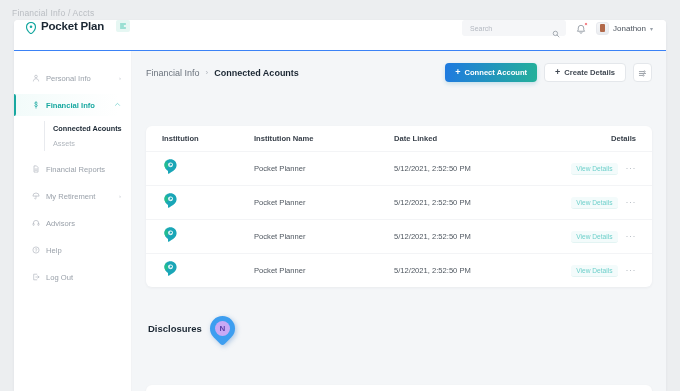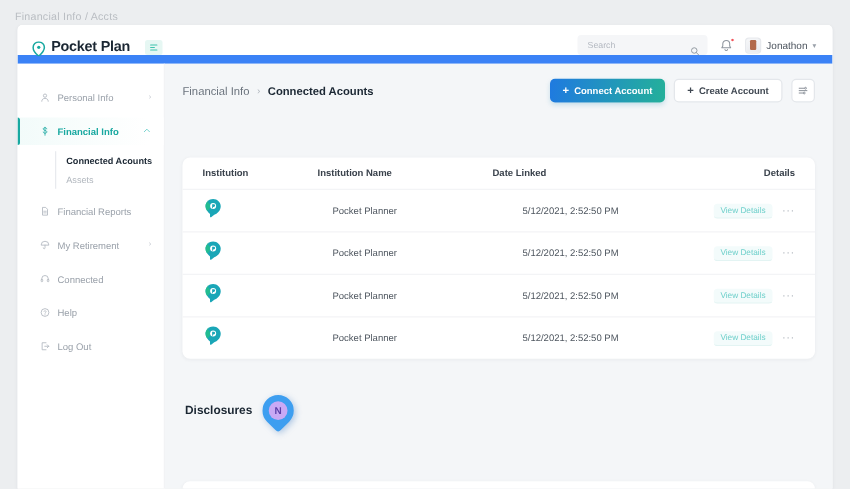--- a/index.html
+++ b/index.html
@@ -25,22 +25,22 @@
     border-radius: 4px 4px 0 0;
     overflow: hidden;
     display: flex; flex-direction: column;
     box-shadow: 0 1px 3px rgba(30,40,60,.06);
   }
 
   
   .topbar {
     height: 31px; flex: 0 0 31px;
     background: #fff;
-    display: flex; align-items: flex-end;
-    border-bottom: 7px solid #3b82f6;
+    display: flex; align-items: flex-start;
+    border-bottom: 1px solid #3b82f6;
   }
   .brand { width: 118px; display: flex; align-items: center; gap: 4px; padding-left: 11px; }
   .brand-mark { width: 12px; height: 12px; flex: 0 0 12px; }
   .brand-name { font-size: 11.5px; font-weight: 700; color: #1b2733; letter-spacing: -.2px; }
   .collapse-btn {
     width: 14px; height: 12px; margin-left: 8px;
     background: #e6f7f3; border-radius: 2px;
     display: flex; align-items: center; justify-content: center;
   }
   .topbar-right { margin-left: auto; display: flex; align-items: center; gap: 9px; padding-right: 13px; }
@@ -128,21 +128,21 @@
 
   
   .card { background: #fff; border-radius: 6px; box-shadow: 0 1px 3px rgba(30,40,60,.05); margin-top: 44px; }
   .table { width: 100%; }
   .thead {
     display: flex; align-items: center; height: 25px;
     padding: 0 16px; font-size: 7.6px; color: #39414b; font-weight: 600;
   }
   .trow {
     display: flex; align-items: center; height: 34px;
-    padding: 0 16px; border-top: 1px solid #f3f4f6; gap: 12px;
+    padding: 0 16px; border-top: 1px solid #f3f4f6;
   }
   .c-inst { width: 92px; flex: 0 0 92px; }
   .c-name { width: 140px; flex: 0 0 140px; }
   .c-date { flex: 1; }
   .c-det { width: 84px; flex: 0 0 84px; display: flex; align-items: center; justify-content: flex-end; gap: 8px; }
   .cell-text { font-size: 7.6px; color: #4e565f; }
   .inst-logo { width: 17px; height: 17px; }
   .view-details {
     font-size: 6.6px; color: #6fd0cb; background: #f3fbfb;
     padding: 2px 5px; border-radius: 3px; border-bottom: 1px solid #e3f4f3;
@@ -284,21 +284,21 @@
         </div>
 
         <div class="nav-item">
           <span class="nav-ico">
             <svg viewBox="0 0 16 16" width="8" height="8">
               <path d="M2.8 9.5V8a5.2 5.2 0 0110.4 0v1.5" fill="none" stroke="#aeb4bc" stroke-width="1.3" stroke-linecap="round"></path>
               <rect x="1.8" y="8.8" width="2.6" height="4" rx="1.2" fill="none" stroke="#aeb4bc" stroke-width="1.2"></rect>
               <rect x="11.6" y="8.8" width="2.6" height="4" rx="1.2" fill="none" stroke="#aeb4bc" stroke-width="1.2"></rect>
             </svg>
           </span>
-          <span>Connected</span>
+          <span>Advisors</span>
         </div>
 
         <div class="nav-item">
           <span class="nav-ico">
             <svg viewBox="0 0 16 16" width="8" height="8">
               <circle cx="8" cy="8" r="6.2" fill="none" stroke="#aeb4bc" stroke-width="1.3"></circle>
               <path d="M6.4 6.2a1.7 1.7 0 013.3.5c0 1.2-1.7 1.3-1.7 2.6" fill="none" stroke="#aeb4bc" stroke-width="1.2" stroke-linecap="round"></path>
               <circle cx="8" cy="11.4" r=".8" fill="#aeb4bc"></circle>
             </svg>
           </span>
@@ -325,21 +325,21 @@
             <span class="crumb-cur">Connected Acounts</span>
           </div>
 
           <div class="head-actions">
             <div class="btn btn-primary">
               <span class="plus">+</span>
               <span>Connect Account</span>
             </div>
             <div class="btn btn-outline">
               <span class="plus">+</span>
-              <span>Create Account</span>
+              <span>Create Details</span>
             </div>
             <div class="icon-btn">
               <span>
                 <svg viewBox="0 0 16 16" width="9" height="9">
                   <path d="M2.4 4.6h7M2.4 8h11M2.4 11.4h5" stroke="#7d848d" stroke-width="1.3" stroke-linecap="round"></path>
                   <circle cx="11.4" cy="4.6" r="1.3" fill="none" stroke="#7d848d" stroke-width="1.2"></circle>
                   <circle cx="9.6" cy="11.4" r="1.3" fill="none" stroke="#7d848d" stroke-width="1.2"></circle>
                 </svg>
               </span>
             </div>

